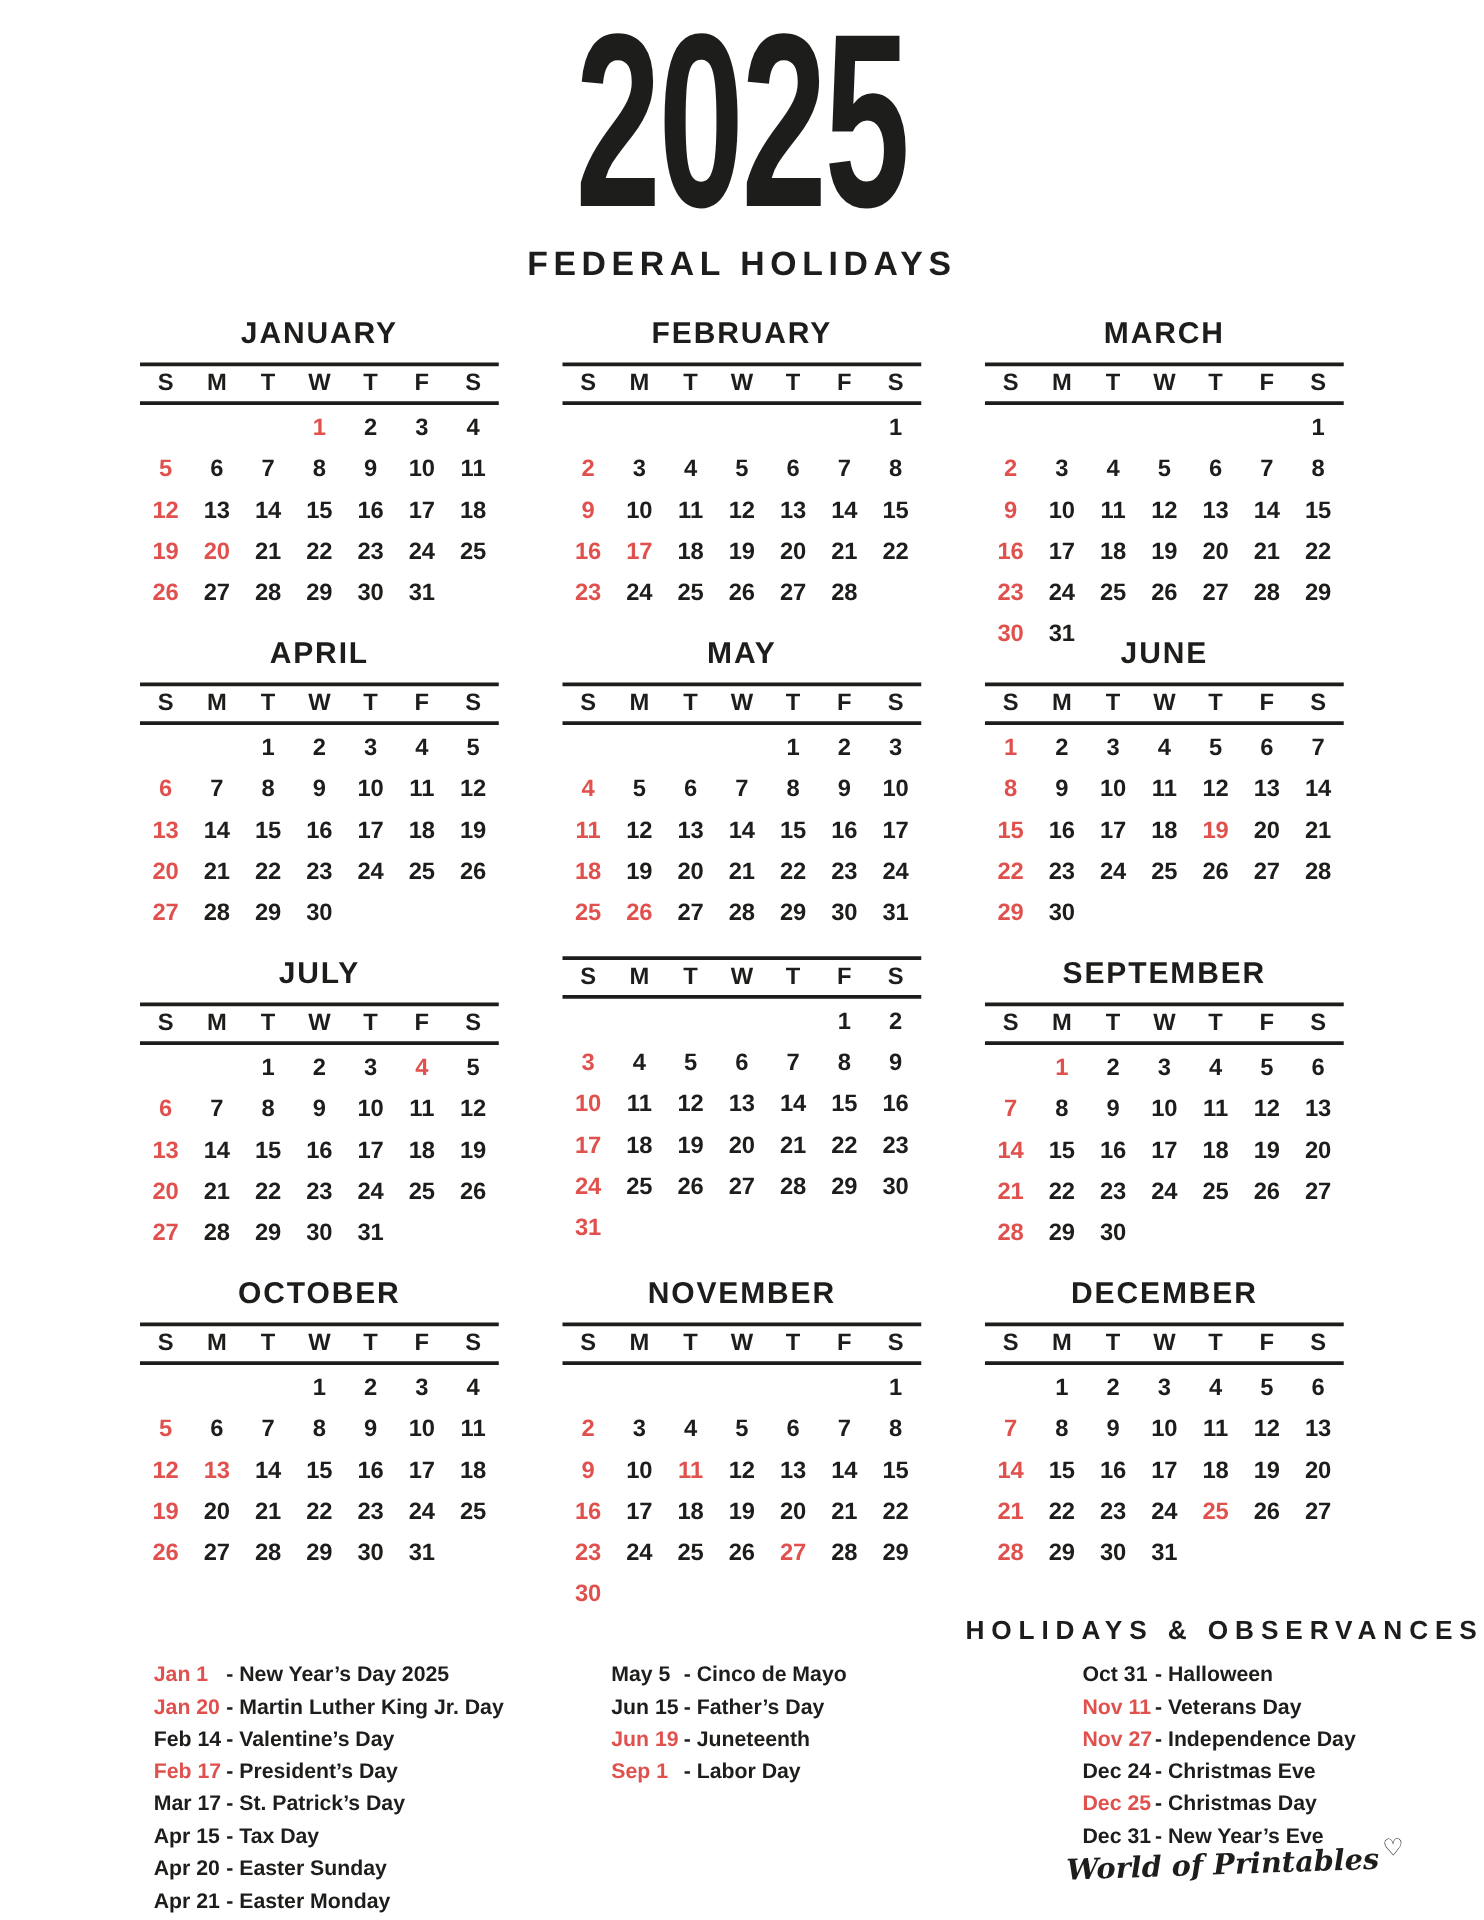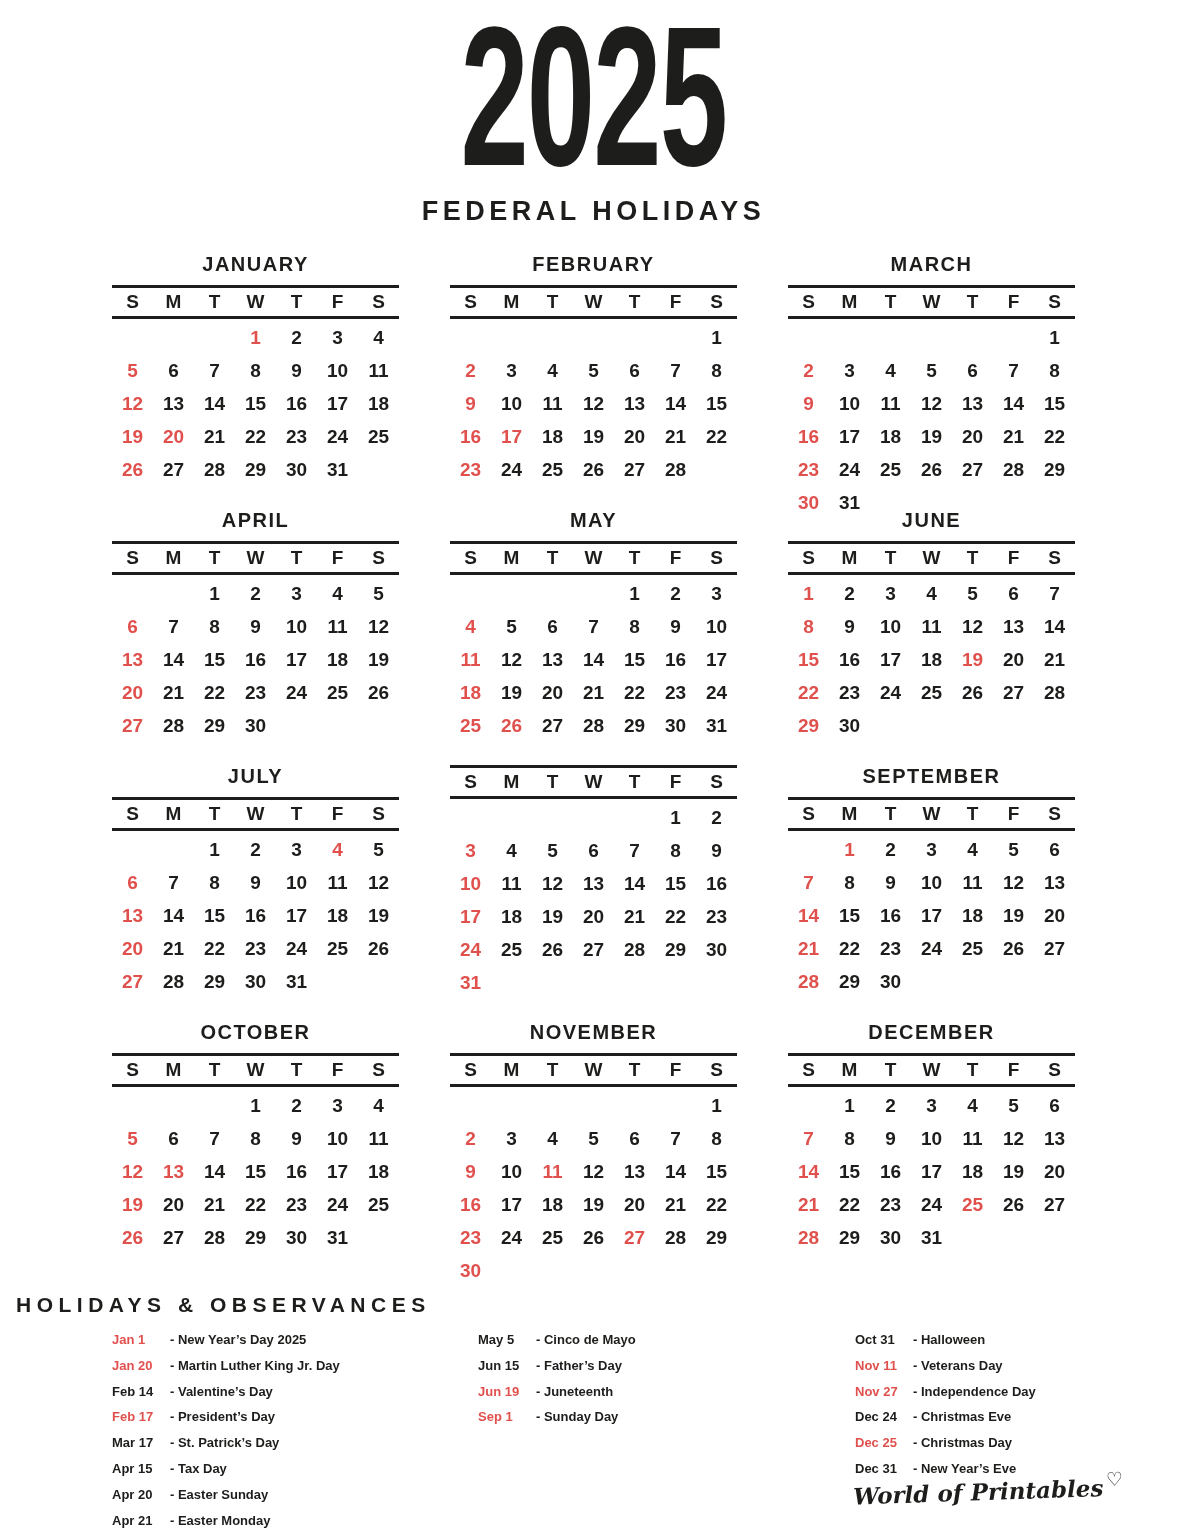--- a/index.html
+++ b/index.html
@@ -35,21 +35,21 @@
     grid-template-columns: repeat(3, 287px);
     column-gap: 51px;
     grid-auto-rows: 256px;
     justify-content: center;
     margin-top: 26px;
   }
   .month { overflow: visible; }
   .month-title {
     margin: 0 0 9px 0;
     text-align: center;
-    font-size: 20px;
+    font-size: 24px;
     font-weight: bold;
     letter-spacing: 1.5px;
   }
   .weekdays {
     display: grid;
     grid-template-columns: repeat(7, 1fr);
     border-top: 3px solid #1d1d1b;
     border-bottom: 3px solid #1d1d1b;
     padding: 3px 0;
   }
@@ -58,30 +58,30 @@
   .day {
     text-align: center;
     font-weight: bold;
     font-size: 19px;
     height: 33px;
     line-height: 33px;
   }
   .red { color: #e0514e; }
   .holidays-heading {
     margin: 16px 0 10px 16px;
-    text-align: left;
+    text-align: right;
     font-size: 21px;
     font-weight: bold;
     letter-spacing: 5.5px;
   }
   .holiday-columns { display: flex; padding-left: 112px; align-items: flex-start; }
   .hcol:nth-child(1) { width: 366px; }
   .hcol:nth-child(2) { width: 377px; }
   .hcol:nth-child(3) { width: auto; }
-  .hitem { display: flex; font-size: 13px; font-weight: bold; line-height: 25.8px; }
+  .hitem { display: flex; font-size: 17px; font-weight: bold; line-height: 25.8px; margin-left: 11px; }
   .hdate { min-width: 58px; white-space: nowrap; }
   .hname { white-space: nowrap; }
   .logo {
     position: absolute;
     left: 853px;
     top: 1472px;
     font-family: "DejaVu Serif", serif;
     font-style: italic;
     font-weight: bold;
     font-size: 23px;
@@ -761,21 +761,21 @@
       <div class="hitem">
         <span class="hdate">Jun 15</span>
         <span class="hname">- Father’s Day</span>
       </div>
       <div class="hitem">
         <span class="hdate red">Jun 19</span>
         <span class="hname">- Juneteenth</span>
       </div>
       <div class="hitem">
         <span class="hdate red">Sep 1</span>
-        <span class="hname">- Sunday Day</span>
+        <span class="hname">- Labor Day</span>
       </div>
     </div>
     <div class="hcol">
       <div class="hitem">
         <span class="hdate">Oct 31</span>
         <span class="hname">- Halloween</span>
       </div>
       <div class="hitem">
         <span class="hdate red">Nov 11</span>
         <span class="hname">- Veterans Day</span>

